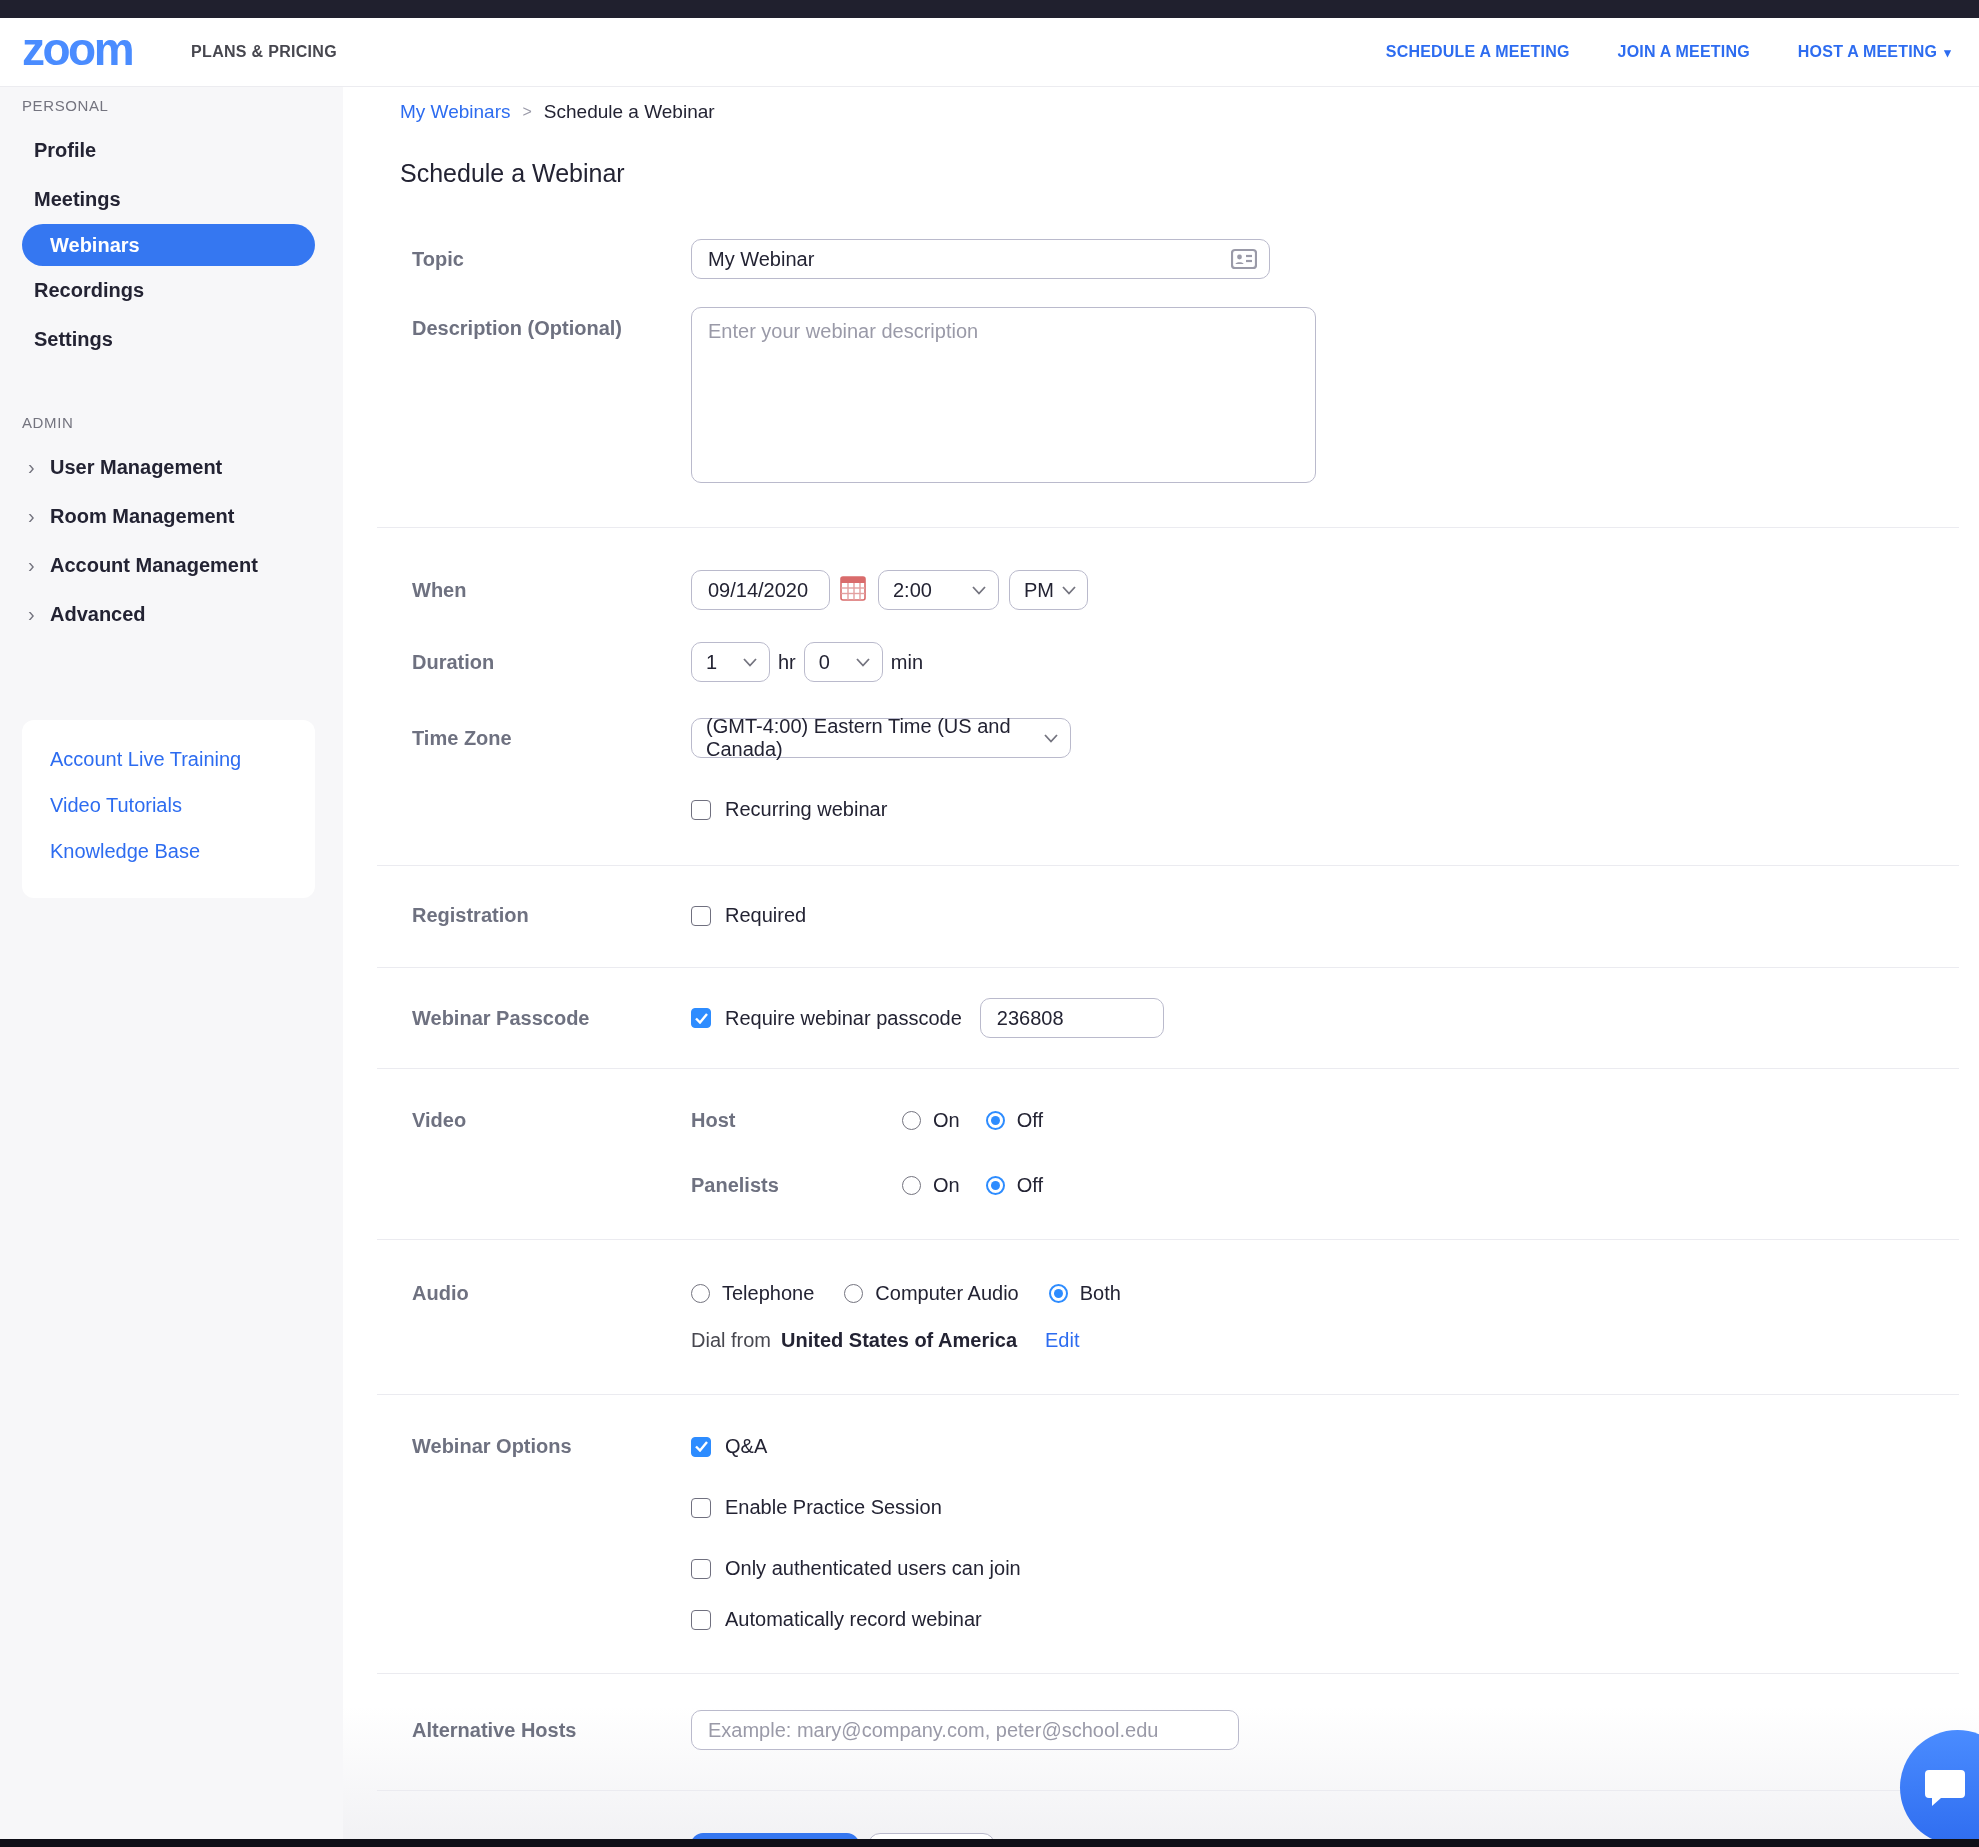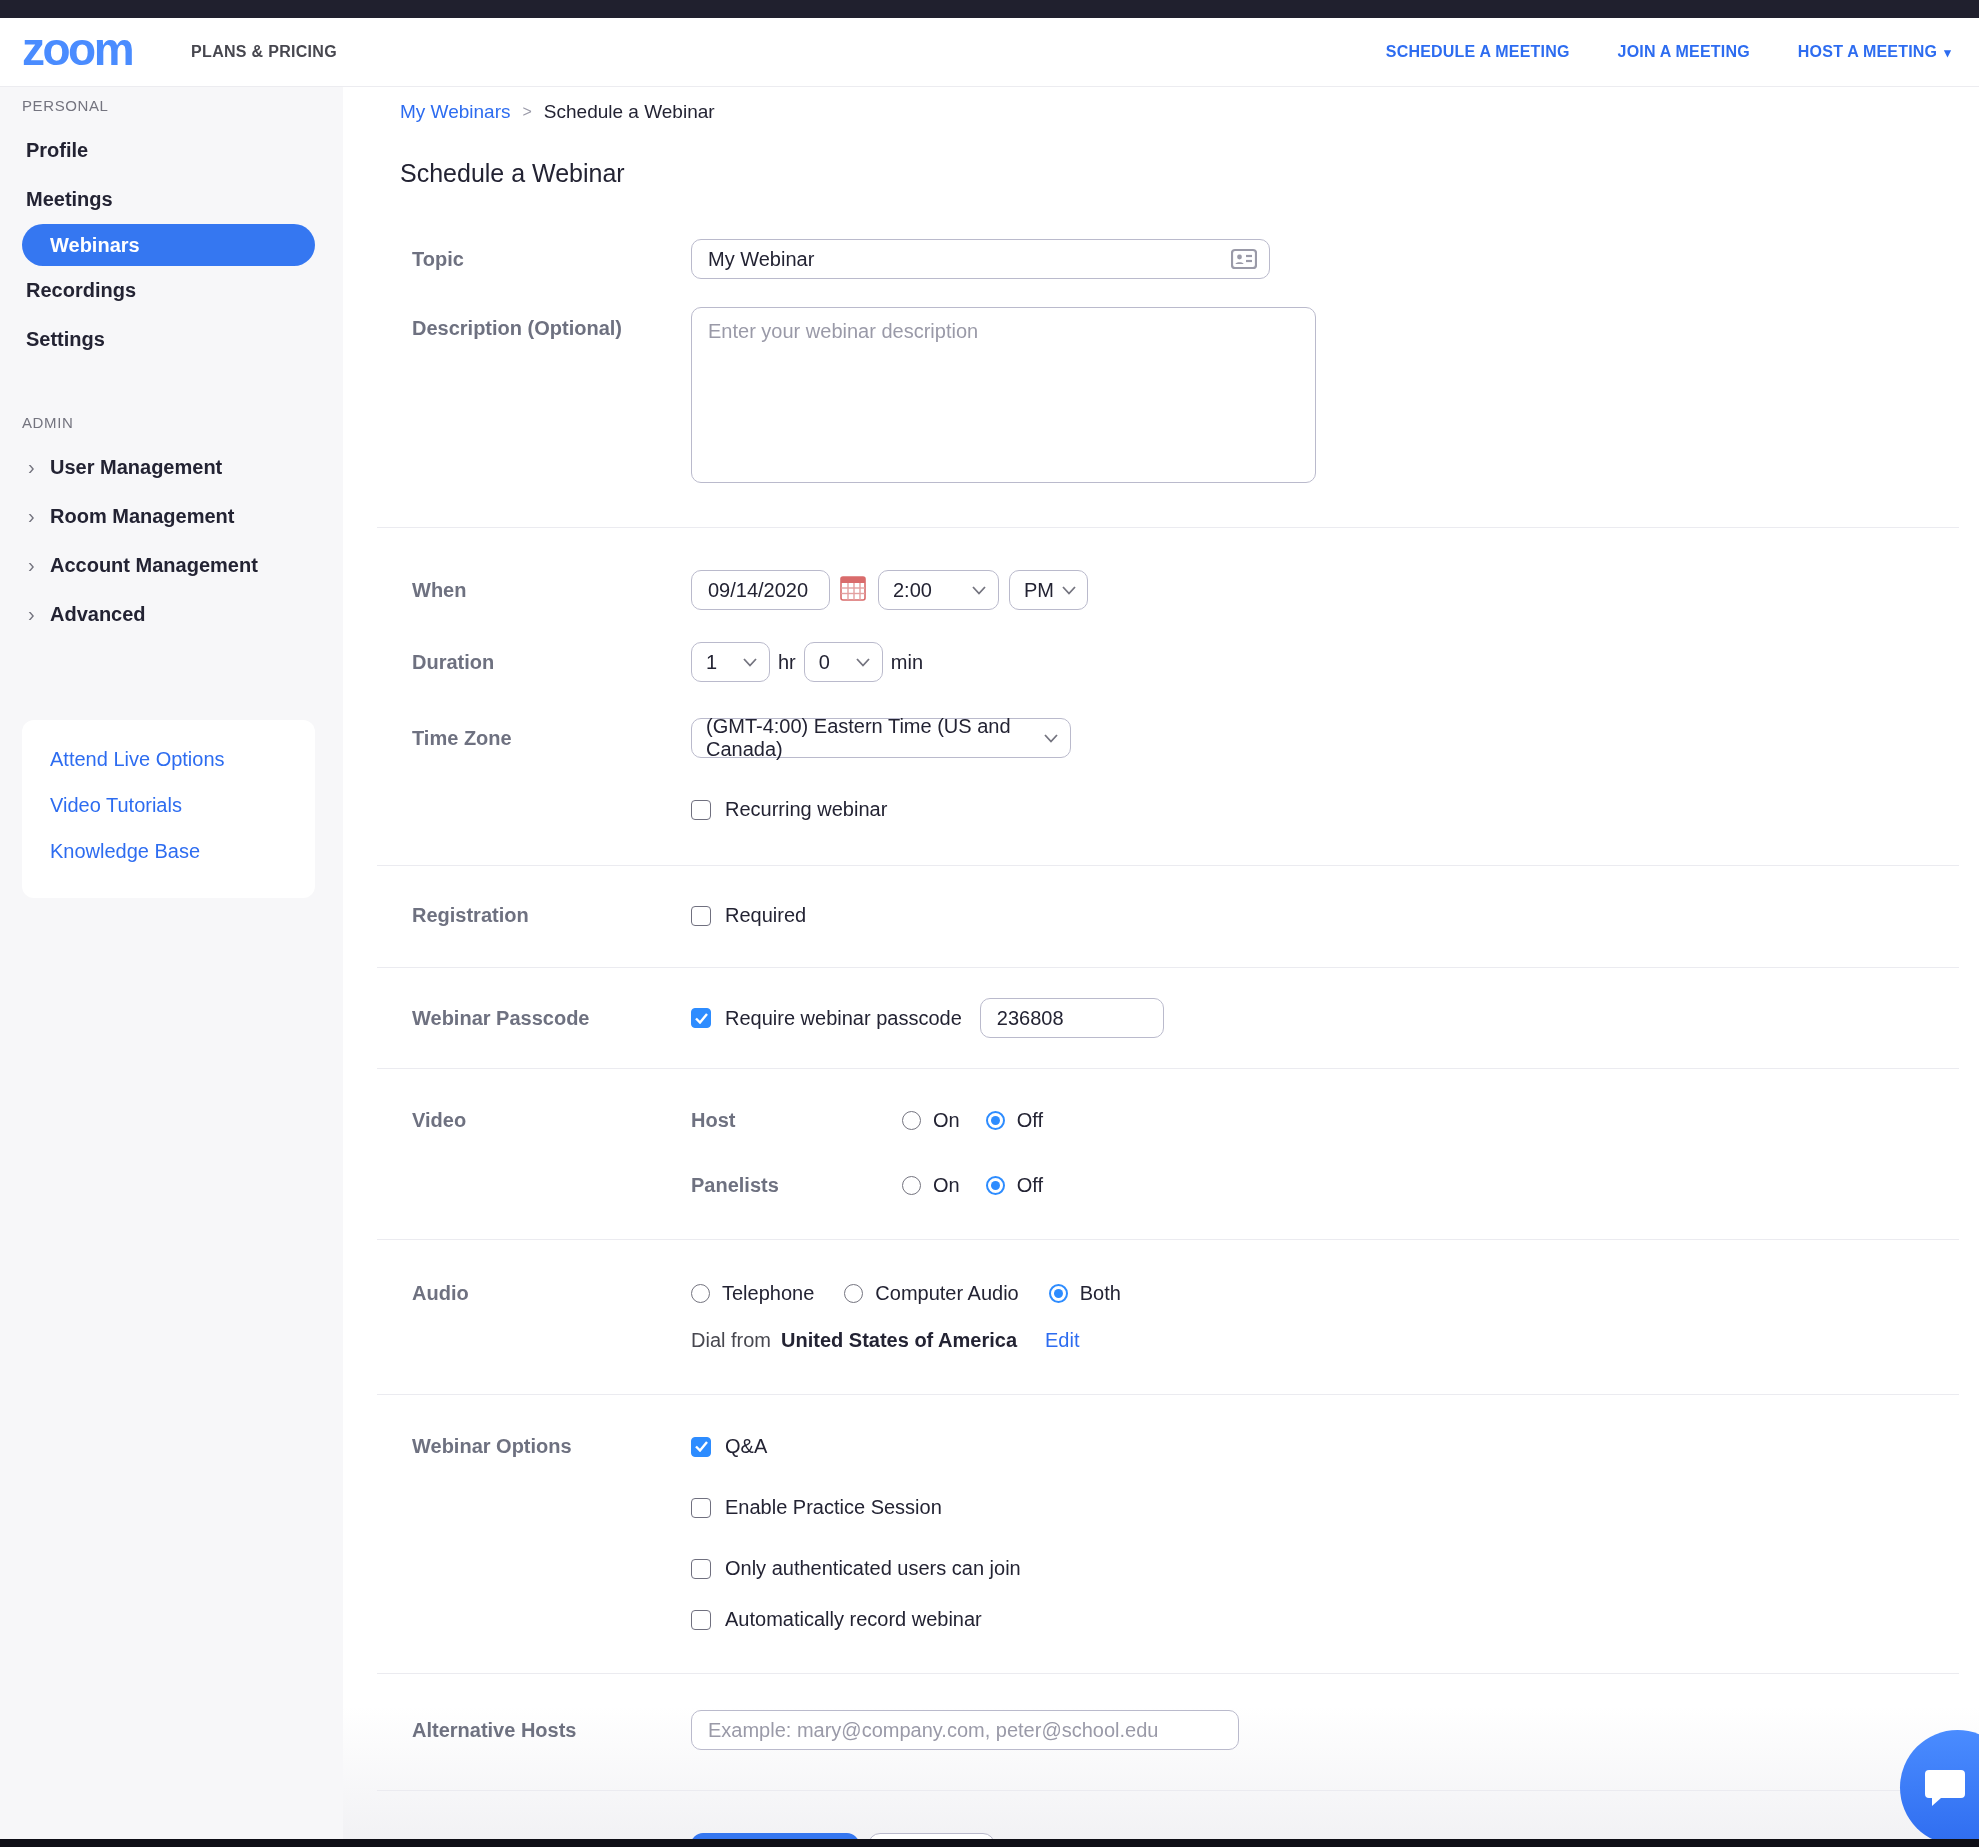--- a/index.html
+++ b/index.html
@@ -18,21 +18,21 @@
   .spacer { flex:1; }
   .nav-right { display:flex; align-items:center; gap:48px; }
   .nav-right .nav-item { font-size:16px; font-weight:700; color:#2d6cf0; letter-spacing:0.2px; cursor:pointer; display:flex; align-items:center; gap:7px; }
 
   
   .layout { display:flex; height:1760px; }
 
   
   .sidebar { width:343px; background:#f7f7f9; flex-shrink:0; padding-top:6px; }
   .side-title { font-size:15px; color:#74747f; letter-spacing:0.6px; margin:4px 0 12px 22px; font-weight:400; }
-  .side-item { height:49px; display:flex; align-items:center; padding-left:26px; font-size:20px; font-weight:600; color:#232333; cursor:pointer; }
+  .side-item { height:49px; display:flex; align-items:center; padding-left:34px; font-size:20px; font-weight:600; color:#232333; cursor:pointer; }
   .side-item.active { background:#3577f1; color:#fff; border-radius:21px; margin:0 28px 0 22px; padding-left:28px; height:42px; }
   .admin-block { margin-top:50px; }
   .admin-item { height:49px; display:flex; align-items:center; font-size:20px; font-weight:600; color:#232333; cursor:pointer; }
   .admin-item .chev { color:#74747f; font-size:20px; font-weight:400; width:22px; margin-left:28px; }
   .help-card { background:#fff; border-radius:12px; margin:81px 0 0 22px; width:293px; padding:28px 0 12px 28px; }
   .help-link { display:block; font-size:20px; color:#2d6cf0; margin-bottom:23px; cursor:pointer; }
 
   
   .main { flex:1; background:linear-gradient(180deg,#ffffff 0%,#ffffff 92%,#f1f1f4 100%); padding:0 20px 0 34px; position:relative; }
   .breadcrumb { margin:14px 0 0 23px; font-size:19px; display:flex; gap:12px; align-items:center; }
@@ -153,21 +153,21 @@
         <span class="chev">›</span>
         <span>Account Management</span>
       </div>
       <div class="admin-item">
         <span class="chev">›</span>
         <span>Advanced</span>
       </div>
     </div>
 
     <div class="help-card">
-      <span class="help-link">Attend Live Options</span>
+      <span class="help-link">Account Live Training</span>
       <span class="help-link">Video Tutorials</span>
       <span class="help-link">Knowledge Base</span>
     </div>
   </aside>
 
   <main class="main">
     <div class="breadcrumb">
       <span class="bc-parent">My Webinars</span>
       <span class="bc-sep">&gt;</span>
       <span class="bc-current">Schedule a Webinar</span>

